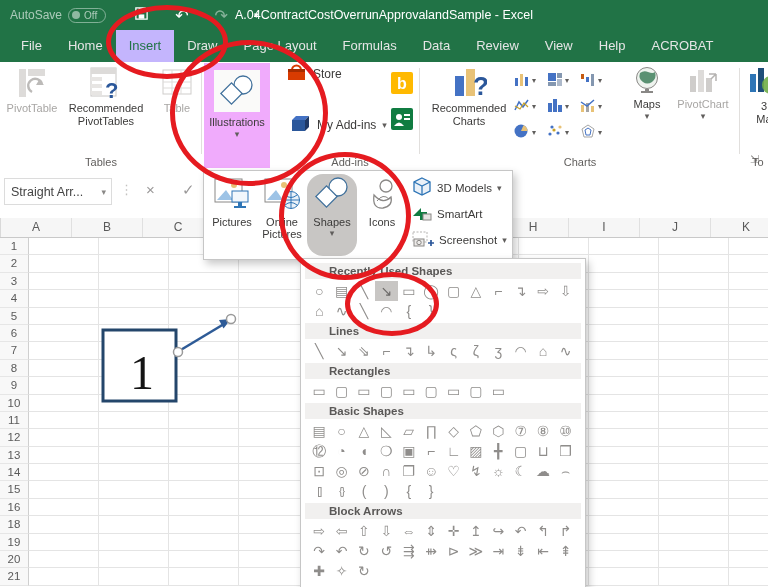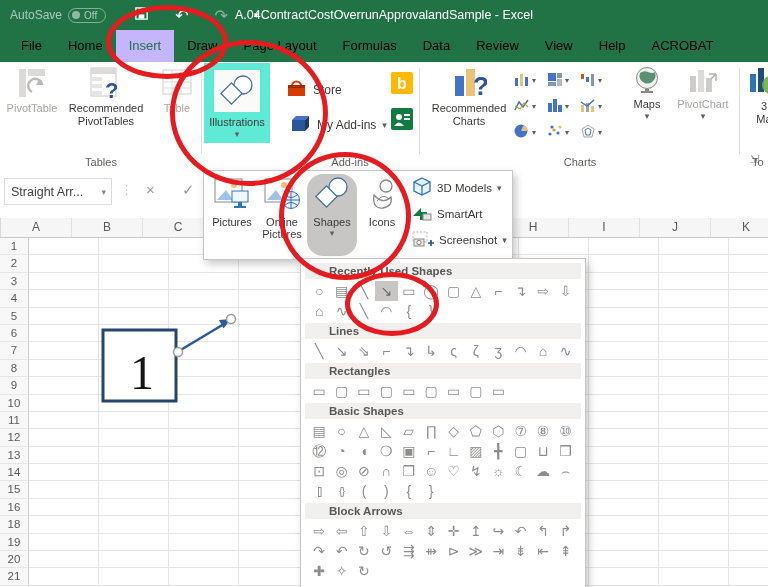--- a/index.html
+++ b/index.html
@@ -12,32 +12,32 @@
   .pill{display:inline-flex;align-items:center;gap:4px;border:1px solid rgba(255,255,255,.7);
     border-radius:9px;padding:1px 8px 1px 3px;font-size:10px;}
   .pill .dot{width:8px;height:8px;border-radius:50%;background:rgba(255,255,255,.8);display:inline-block;}
   .qat{display:flex;align-items:center;gap:26px;margin-left:28px;font-size:16px;}
   .qat .dim{opacity:.45;}
   .qat-caret{font-size:9px;}
   .wintitle{position:absolute;left:0;right:0;text-align:center;font-size:12.5px;pointer-events:none;}
   
   .tabbar{position:absolute;left:0;top:30px;width:768px;height:32px;background:#217346;
     display:flex;padding-left:8px;}
-  .tab{padding:0 13px;line-height:32px;font-size:13px;color:#000000;white-space:nowrap;}
+  .tab{padding:0 13px;line-height:32px;font-size:13px;color:#e5e5e5;white-space:nowrap;}
   .tab.active{background:#c4b5fd;color:#217346;}
   
   .ribbon{position:absolute;left:0;top:62px;width:768px;height:108px;background:#fff;
     border-bottom:1px solid #e1dfdd;font-size:11px;}
   .rbtn{position:absolute;text-align:center;}
   .rbtn .ic{display:block;margin:0 auto;}
   .btn-label{font-size:11px;line-height:13px;color:#3b3a39;}
   .dimtxt{color:#a8a6a4;}
   .grp-label{position:absolute;bottom:2px;text-align:center;font-size:11px;color:#605e5c;}
   .vsep{position:absolute;top:6px;bottom:16px;width:1px;background:#e1dfdd;}
-  .illus-btn{position:absolute;left:204px;top:1px;width:66px;height:80px;background:#5eead4;text-align:center;}
+  .illus-btn{position:absolute;left:204px;top:1px;width:66px;height:105px;background:#f0abfc;text-align:center;}
   .illus-btn .icbox{width:46px;height:42px;background:#fafaf9;margin:7px auto 4px auto;
     display:flex;align-items:center;justify-content:center;}
   .small-caret{font-size:9px;color:#605e5c;}
   .addin-row{position:absolute;display:flex;align-items:center;gap:6px;font-size:12px;color:#3b3a39;}
   .mini-grid{position:absolute;left:514px;top:5px;width:100px;display:flex;flex-wrap:wrap;}
   .mini-cell{width:33px;height:26px;display:flex;align-items:center;}
   .mini-cell .mc-caret{font-size:8px;color:#605e5c;margin-left:2px;}
   .launcher{position:absolute;left:750px;bottom:4px;font-size:11px;color:#8a8886;}
   
   .fbar{position:absolute;left:0;top:170px;width:768px;height:48px;background:#fff;
@@ -165,21 +165,21 @@
       <div class="icbox">
           <svg width="40" height="36">
             <circle cx="26" cy="12" r="9" fill="#fff" stroke="#41719c" stroke-width="1.3"></circle>
             <rect x="7" y="13" width="15" height="15" transform="rotate(45 14.5 20.5)" fill="#fff" stroke="#41719c" stroke-width="1.3"></rect>
           </svg>
         </div>
       <div class="btn-label">Illustrations</div>
       <div class="small-caret">▾</div>
     </div>
 
-    <div class="addin-row" style="left:286px;top:16px;">
+    <div class="addin-row" style="left:286px;top:0;">
       <span><svg width="21" height="20">
             <path d="M6 8 a4.5 4.5 0 0 1 9 0" fill="none" stroke="#d83b01" stroke-width="2"></path>
             <rect x="2" y="7" width="17" height="11" fill="#d83b01"></rect>
             <rect x="2" y="7" width="17" height="3" fill="#a52c00"></rect>
           </svg></span>
       <span>Store</span>
     </div>
     <div class="addin-row" style="left:290px;top:52px;">
       <span><svg width="21" height="19">
             <path d="M2 6 l4 -4 h13 l-4 4z" fill="#4472c4"></path>

